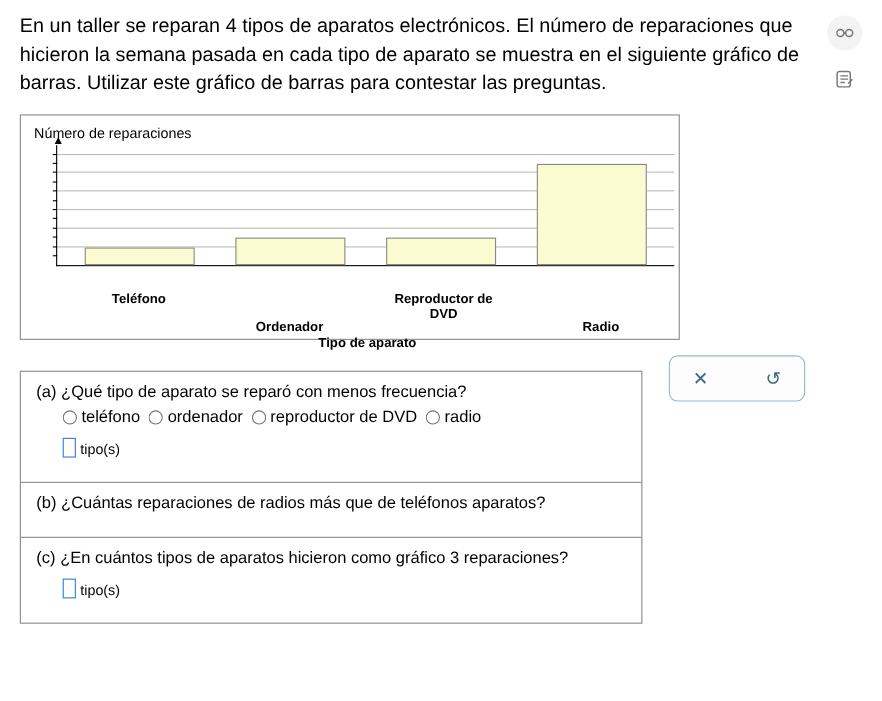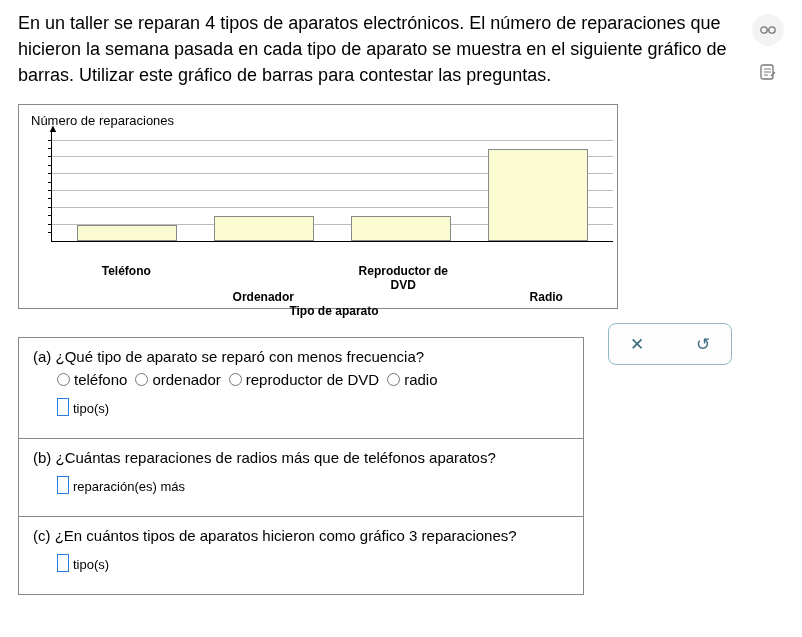--- a/index.html
+++ b/index.html
@@ -143,24 +143,20 @@
       </div>
       <div class="answer-row">
         <input class="answer-input" type="text" style="">
         <span>tipo(s)</span>
       </div>
     </div>
 
     <div class="q-section">
       <span class="q-label">(b)</span>
       <span>¿Cuántas reparaciones de radios más que de teléfonos aparatos?</span>
-      <div class="answer-row">
-        <input class="answer-input" type="text" style="">
-        <span>reparación(es) más</span>
-      </div>
     </div>
 
     <div class="q-section">
       <span class="q-label">(c)</span>
       <span>¿En cuántos tipos de aparatos hicieron como gráfico </span><span>3</span><span> reparaciones?</span>
       <div class="answer-row">
         <input class="answer-input" type="text" style="">
         <span>tipo(s)</span>
       </div>
     </div>

